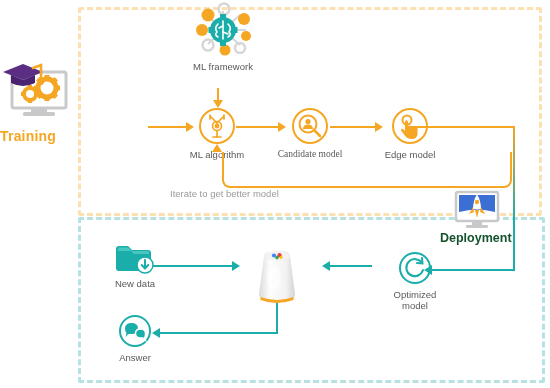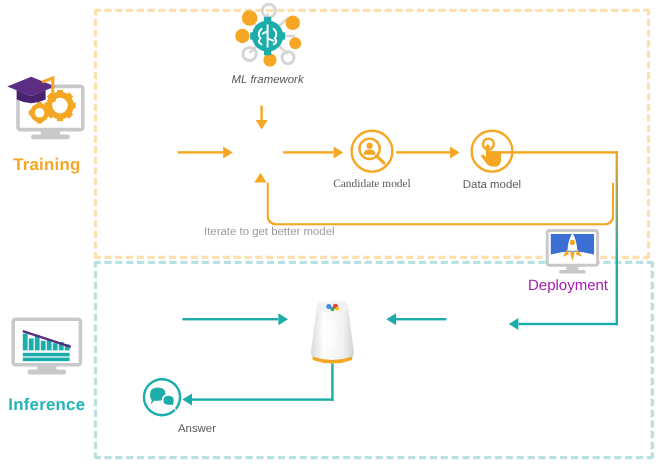--- a/index.html
+++ b/index.html
@@ -49,21 +49,21 @@
   }
   .node .glyph {
     display: block;
     margin: 0 auto;
   }
 
   
   .section-label {
     position: absolute;
     width: 78px;
-    text-align: center;
+    text-align: left;
   }
   .section-label .title {
     font-size: 14px;
     font-weight: bold;
     letter-spacing: .2px;
   }
   #training-label { left: 0px; top: 58px; }
   #training-label .title { color: #f5a623; margin-top: 4px; }
   #inference-label { left: 0px; top: 262px; }
   #inference-label .title { color: #23b5b5; margin-top: 4px; }
@@ -125,22 +125,22 @@
     width: 0; height: 0;
     border-left: 6px solid transparent;
     border-right: 6px solid transparent;
     border-top: 6px solid #4a7ed6;
   }
 
   #deployment-label {
     position: absolute;
     left: 440px; top: 231px;
     font-size: 12.5px;
-    font-weight: normal;
-    color: #a21caf;
+    font-weight: bold;
+    color: #14532d;
     white-space: nowrap;
   }
 </style>
 </head>
 <body>
 
 <div id="stage">
 
   <div class="region" id="training-region"></div>
   <div class="region" id="inference-region"></div>
@@ -171,43 +171,22 @@
           <rect x="35" y="34" width="4" height="4"></rect>
       </g>
       <path d="M3 14 L23 6 L43 14 L23 22 Z" fill="#5b2d83"></path>
       <path d="M11 17 L11 25 Q23 31 35 25 L35 17 L23 22 Z" fill="#4a2370"></path>
       <path d="M33 10 L41 7 L41 23" stroke="#f5a623" stroke-width="2.5" fill="none" stroke-linecap="round"></path>
       <circle cx="41" cy="24" r="3" fill="#f5a623"></circle>
     </svg>
     <div class="title">Training</div>
   </div>
 
-  <div class="section-label" id="inference-label">
-    <svg width="72" height="58" viewBox="0 0 72 58">
-      <rect x="8" y="4" width="56" height="38" rx="2" fill="#ffffff" stroke="#c9c9cc" stroke-width="3"></rect>
-      <rect x="28" y="42" width="16" height="5" fill="#c9c9cc"></rect>
-      <rect x="20" y="46" width="32" height="4" rx="1.5" fill="#c9c9cc"></rect>
-      <g fill="#1aada9">
-        <rect x="16" y="16" width="4" height="14"></rect>
-          <rect x="21" y="20" width="4" height="10"></rect>
-        <rect x="26" y="17" width="4" height="13"></rect>
-          <rect x="31" y="22" width="4" height="8"></rect>
-        <rect x="36" y="21" width="4" height="9"></rect>
-          <rect x="41" y="24" width="4" height="6"></rect>
-        <rect x="46" y="23" width="4" height="7"></rect>
-          <rect x="51" y="25" width="4" height="5"></rect>
-        <rect x="16" y="32" width="39" height="3"></rect>
-        <rect x="16" y="36" width="39" height="3"></rect>
-      </g>
-      <path d="M16 14 L56 27" stroke="#5b2d83" stroke-width="2" fill="none"></path>
-    </svg>
-    <div class="title">Inference</div>
-  </div>
-
-  <div class="node" style="left:178px; top:2px;font-style:italic;">
+
+  <div class="node" style="left:178px; top:2px;">
     <svg class="glyph" width="78" height="56" viewBox="0 0 78 56">
       <g stroke="#d6d6d8" stroke-width="2" fill="none">
         <line x1="24" y1="14" x2="39" y2="28"></line>
           <line x1="24" y1="42" x2="39" y2="28"></line>
         <line x1="56" y1="13" x2="39" y2="28"></line>
           <line x1="56" y1="43" x2="39" y2="28"></line>
         <line x1="18" y1="28" x2="39" y2="28"></line>
           <line x1="62" y1="28" x2="39" y2="28"></line>
         <line x1="39" y1="9" x2="39" y2="28"></line>
           <line x1="39" y1="48" x2="39" y2="28"></line>
@@ -240,20 +219,36 @@
     <div class="caption">ML framework</div>
   </div>
 
   <div class="line-v" style="left:217px; top:88px; height:14px;"></div>
   <div class="arrow-d" style="left:213px; top:100px;"></div>
 
 
   <div class="line-h" style="left:148px; top:126px; width:38px;"></div>
   <div class="arrow-r" style="left:186px; top:122px;"></div>
 
+  <div class="node" style="left:172px; top:106px;">
+    <svg class="glyph" width="40" height="40" viewBox="0 0 40 40">
+      <circle cx="20" cy="20" r="17" fill="none" stroke="#f5a623" stroke-width="2"></circle>
+      <g stroke="#f5a623" stroke-width="1.7" fill="none" stroke-linecap="round">
+        <path d="M13 10 L20 17"></path>
+          <path d="M27 10 L20 17"></path>
+        <circle cx="20" cy="20" r="4.5"></circle>
+        <circle cx="20" cy="20" r="1.6" fill="#f5a623"></circle>
+        <path d="M20 25 L20 31"></path>
+        <path d="M16 31 L24 31"></path>
+        <path d="M13 13 L13 9"></path>
+          <path d="M27 13 L27 9"></path>
+      </g>
+    </svg>
+    <div class="caption">ML algorithm</div>
+  </div>
 
   <div class="line-h" style="left:236px; top:126px; width:42px;"></div>
   <div class="arrow-r" style="left:278px; top:122px;"></div>
 
   <div class="node" style="left:265px; top:106px;font-family:Liberation Serif, serif;">
     <svg class="glyph" width="40" height="40" viewBox="0 0 40 40">
       <circle cx="20" cy="20" r="17" fill="none" stroke="#f5a623" stroke-width="2"></circle>
       <circle cx="18" cy="18" r="8.5" fill="none" stroke="#f5a623" stroke-width="2"></circle>
       <path d="M24 24 L30 30" stroke="#f5a623" stroke-width="2.6" stroke-linecap="round"></path>
       <circle cx="18" cy="15.5" r="2.6" fill="#f5a623"></circle>
@@ -264,21 +259,21 @@
 
   <div class="line-h" style="left:330px; top:126px; width:45px;"></div>
   <div class="arrow-r" style="left:375px; top:122px;"></div>
 
   <div class="node" style="left:365px; top:106px;">
     <svg class="glyph" width="40" height="40" viewBox="0 0 40 40">
       <circle cx="20" cy="20" r="17" fill="none" stroke="#f5a623" stroke-width="2"></circle>
       <circle cx="17" cy="14" r="4.5" fill="none" stroke="#f5a623" stroke-width="2"></circle>
       <path d="M15 16 L15 25 L13 23 Q11 22 11 24.5 L16 31 Q18 33 22 33 Q27 33 27.5 28 L27.5 22 Q27.5 20 25.8 20 Q24.2 20 24.2 22 Q24.2 20 22.5 20 Q21 20 21 22 Q21 19.5 19.3 19.5 Q18 19.5 18 21.5 L18 16 Q18 14.2 16.5 14.2 Q15 14.2 15 16 Z" fill="#f5a623"></path>
     </svg>
-    <div class="caption">Data model</div>
+    <div class="caption">Edge model</div>
   </div>
 
   <div id="iterate-loop"></div>
   <div class="line-v" style="left:216px; top:152px; height:0px;"></div>
   <div class="arrow-u" style="left:212px; top:144px;"></div>
   <div id="iterate-caption">Iterate to get better model</div>
 
   <div class="line-h" style="left:408px; top:126px; width:107px;"></div>
   <div class="line-v" style="left:513px; top:126px; height:95px; background:linear-gradient(#f5a623,#1aada9);"></div>
   <div class="line-v teal" style="left:513px; top:221px; height:50px;"></div>
@@ -293,20 +288,30 @@
       <path d="M7 5 L43 5 L43 22 Q25 17 7 22 Z" fill="#3b6fd4"></path>
       <path d="M25 4 Q29 11 29 19 L21 19 Q21 11 25 4 Z" fill="#ffffff"></path>
       <circle cx="25" cy="12" r="2.2" fill="#f5a623"></circle>
       <path d="M21 17 L17 24 L22 22 Z" fill="#f5a623"></path>
       <path d="M29 17 L33 24 L28 22 Z" fill="#f5a623"></path>
       <path d="M23 20 L25 28 L27 20 Z" fill="#f5a623"></path>
     </svg>
   </div>
   <div id="deployment-label">Deployment</div>
 
+  <div class="node" style="left:370px; top:250px;">
+    <svg class="glyph" width="36" height="36" viewBox="0 0 36 36">
+      <circle cx="18" cy="18" r="15" fill="none" stroke="#1aada9" stroke-width="2"></circle>
+      <path d="M25 13 A8.5 8.5 0 1 0 26 20" fill="none" stroke="#1aada9" stroke-width="2" stroke-linecap="round"></path>
+      <path d="M25 8 L25.5 13.5 L20 13" fill="none" stroke="#1aada9" stroke-width="2" stroke-linecap="round"></path>
+      <path d="M11 23 A8.5 8.5 0 0 0 22 25" fill="none" stroke="#1aada9" stroke-width="2" stroke-linecap="round"></path>
+    </svg>
+    <div class="caption">Optimized
+model</div>
+  </div>
 
   <div class="line-h teal" style="left:330px; top:265px; width:42px;"></div>
   <div class="arrow-l t" style="left:322px; top:261px;"></div>
 
   <div class="abs" style="left:250px; top:250px;">
     <svg width="54" height="62" viewBox="0 0 54 62">
       <defs>
         <linearGradient id="spkG" x1="0" y1="0" x2="1" y2="0">
           <stop offset="0%" stop-color="#d9dada"></stop>
           <stop offset="30%" stop-color="#fdfdfd"></stop>
@@ -323,26 +328,36 @@
         <circle cx="31" cy="7.2" r="1.5" fill="#fbbc05"></circle>
       </g>
       <ellipse cx="24" cy="28" rx="7" ry="12" fill="#ffffff" opacity="0.55"></ellipse>
       <path d="M10.5 47 Q27 53 43.5 47 L43.5 50 Q27 56 10.5 50 Z" fill="#f5a623"></path>
     </svg>
   </div>
 
   <div class="line-h teal" style="left:152px; top:265px; width:80px;"></div>
   <div class="arrow-r t" style="left:232px; top:261px;"></div>
 
+  <div class="node" style="left:90px; top:243px;">
+    <svg class="glyph" width="42" height="32" viewBox="0 0 42 32">
+      <path d="M2 6 Q2 3 5 3 L14 3 L18 7 L34 7 Q37 7 37 10 L37 25 Q37 28 34 28 L5 28 Q2 28 2 25 Z" fill="#1aada9"></path>
+      <path d="M4 8 L17 8 L20 11 L35 11 L35 9 Q35 8 34 8 L18 8 L14 4.5 L5 4.5 Q4 4.5 4 6 Z" fill="#48c6c0"></path>
+      <circle cx="31" cy="22" r="8" fill="#ffffff" stroke="#1aada9" stroke-width="1.5"></circle>
+      <path d="M31 17 L31 25" stroke="#1aada9" stroke-width="2" stroke-linecap="round"></path>
+      <path d="M27.8 22 L31 25.6 L34.2 22" fill="none" stroke="#1aada9" stroke-width="2" stroke-linecap="round" stroke-linejoin="round"></path>
+    </svg>
+    <div class="caption">New data</div>
+  </div>
 
   <div class="line-v teal" style="left:276px; top:303px; height:31px;"></div>
   <div class="line-h teal" style="left:160px; top:332px; width:118px;"></div>
   <div class="arrow-l t" style="left:152px; top:328px;"></div>
 
-  <div class="node" style="left:90px; top:313px;text-align:right;">
+  <div class="node" style="left:90px; top:313px;">
     <svg class="glyph" width="36" height="36" viewBox="0 0 36 36">
       <circle cx="18" cy="18" r="15" fill="none" stroke="#1aada9" stroke-width="2"></circle>
       <path d="M8 15.5 Q8 10 14.5 10 Q21 10 21 15.5 Q21 21 14.5 21 L11.5 21 L8.5 24 L9.5 20.5 Q8 18.8 8 15.5 Z" fill="#1aada9"></path>
       <path d="M28.5 20.5 Q28.5 16 23.5 16 Q18.5 16 18.5 20.5 Q18.5 25 23.5 25 L26 25 L28.5 27.5 L27.7 24.6 Q28.5 23 28.5 20.5 Z" fill="#1aada9" stroke="#ffffff" stroke-width="1.4"></path>
     </svg>
     <div class="caption">Answer</div>
   </div>
 
 </div>
 

